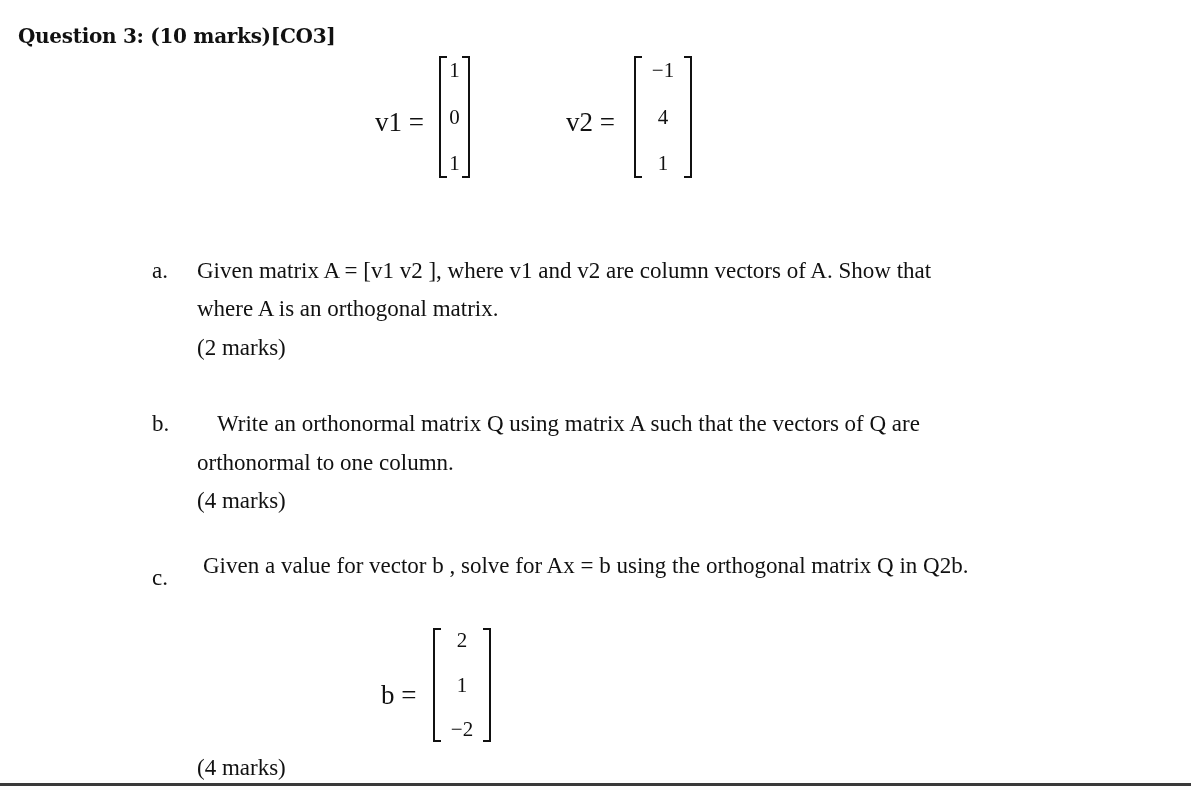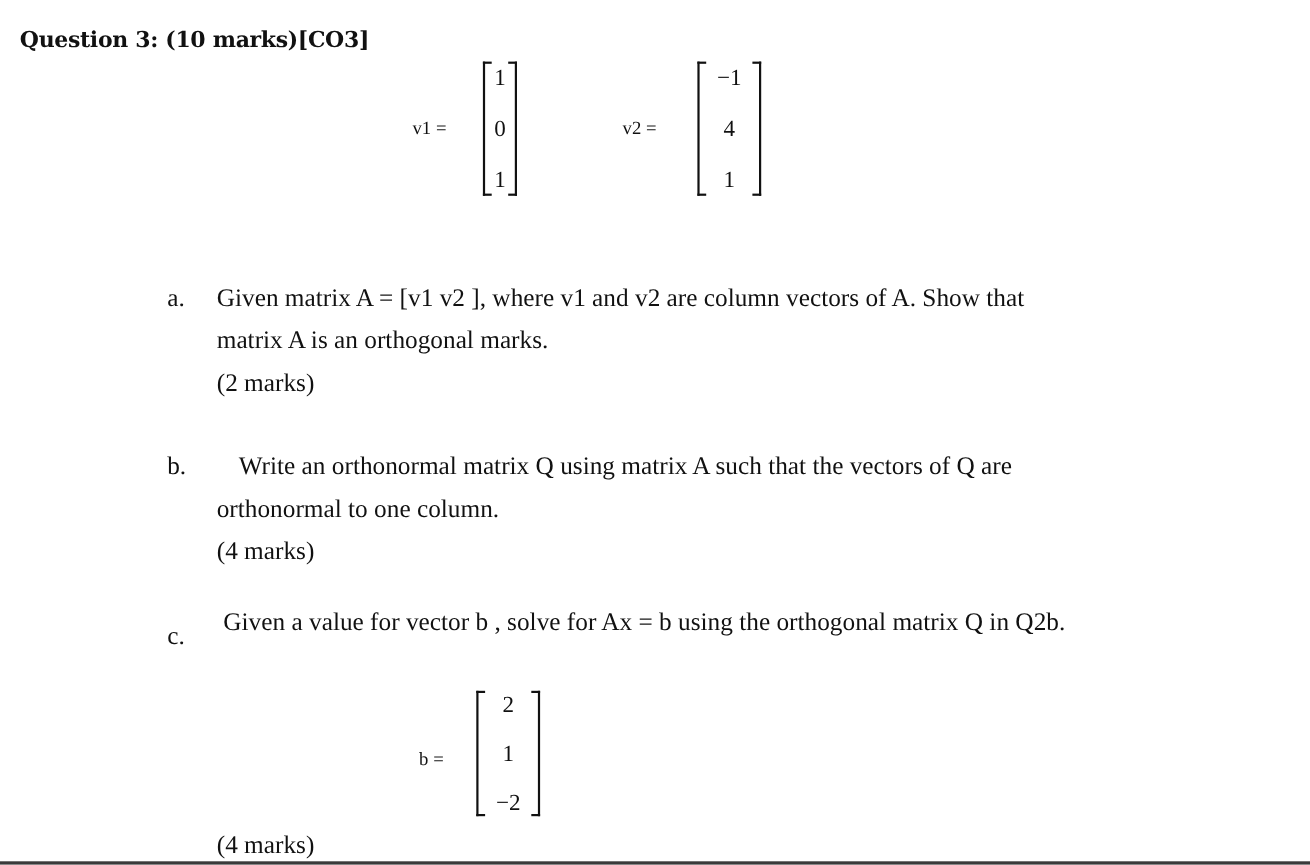--- a/index.html
+++ b/index.html
@@ -8,21 +8,21 @@
     background:#ffffff; color:#111111;
     font-family:"DejaVu Serif", "Liberation Serif", serif;
   }
   .abs { position:absolute; white-space:nowrap; }
   .title {
     left:18px; top:24px; font-size:20px; font-weight:bold;
     font-family:"DejaVu Serif", serif; letter-spacing:-0.3px;
   }
   .body-text { font-size:23px; font-family:Liberation Serif, serif; }
   .label { font-size:23px; font-family:"Liberation Serif", serif; }
-  .eq-label { font-size:17px; font-family:"Liberation Serif", serif; }
+  .eq-label { font-size:27px; font-family:"Liberation Serif", serif; }
 
   
   .vec {
     position:absolute; display:flex; flex-direction:column; align-items:center;
     justify-content:space-between;
     font-family:"Liberation Serif", serif; font-size:21px;
   }
   .bracket {
     position:absolute; top:0; bottom:0; width:6px;
     border-top:2px solid #111; border-bottom:2px solid #111;
@@ -53,21 +53,21 @@
 <div class="vec" style="left:634px; top:56px; width:58px; height:114px; padding:4px 0;">
   <span class="bracket left"></span>
   <span class="vec-cell">−1</span>
   <span class="vec-cell">4</span>
   <span class="vec-cell">1</span>
   <span class="bracket right"></span>
 </div>
 
 <div class="abs label" style="left:152px; top:258px;">a.</div>
 <div class="abs body-text" style="left:197px; top:258px;">Given matrix A = [v1 v2 ], where  v1 and v2  are  column vectors of A. Show that</div>
-<div class="abs body-text" style="left:197px; top:296px;">matrix A is an orthogonal marks.</div>
+<div class="abs body-text" style="left:197px; top:296px;">where A is an orthogonal matrix.</div>
 <div class="abs body-text" style="left:197px; top:335px;">(2 marks)</div>
 
 <div class="abs label" style="left:152px; top:411px;">b.</div>
 <div class="abs body-text" style="left:217px; top:411px;">Write an orthonormal matrix Q using matrix A such that the vectors of Q are</div>
 <div class="abs body-text" style="left:197px; top:450px;">orthonormal to one column.</div>
 <div class="abs body-text" style="left:197px; top:488px;">(4 marks)</div>
 
 <div class="abs label" style="left:152px; top:565px;">c.</div>
 <div class="abs body-text" style="left:203px; top:553px;">Given a value for  vector b , solve for Ax = b using the orthogonal matrix Q in Q2b.</div>
 

